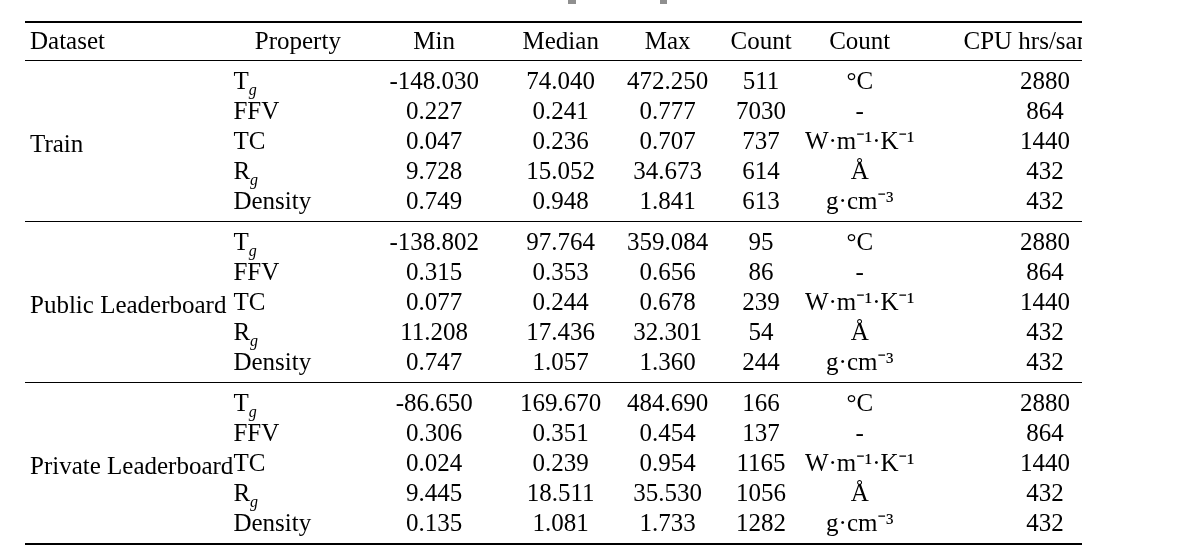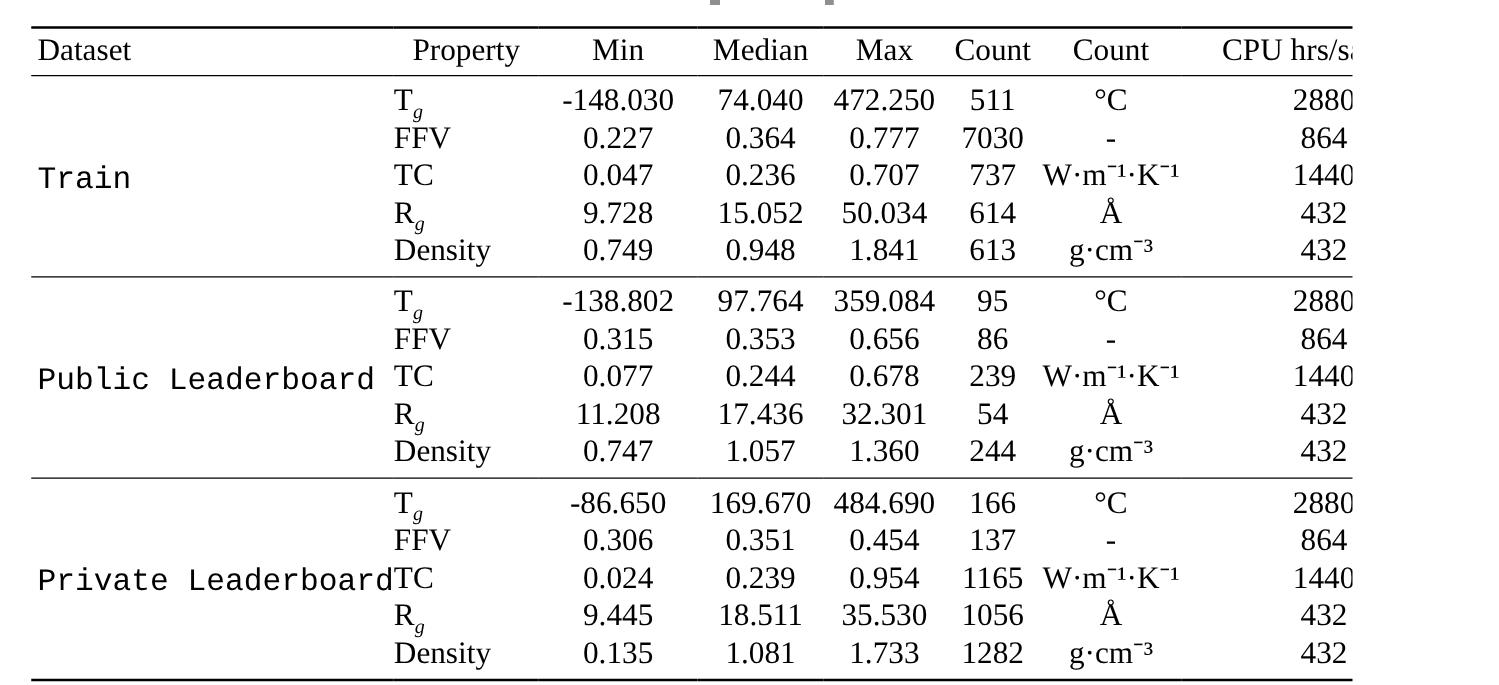--- a/index.html
+++ b/index.html
@@ -31,21 +31,21 @@
     white-space:nowrap;
   }
   thead th.left{text-align:left;padding-left:5px;}
   td{
     line-height:30px;
     padding:0;
     text-align:center;
     white-space:nowrap;
     vertical-align:middle;
   }
-  td.ds{text-align:left;padding-left:5px;vertical-align:middle;font-family:Liberation Mono, monospace;}
+  td.ds{text-align:left;padding-left:5px;vertical-align:middle;}
   td.prop{text-align:left;margin-top:26px;}
   tbody tr.first td{padding-top:5px;}
   tbody tr.last td{padding-bottom:5px;}
   tbody.group-sep{border-bottom:1.3px solid #000;}
   sub{font-size:16px;font-style:italic;line-height:0;}
 </style>
 </head>
 <body>
 
 <div class="page">
@@ -83,40 +83,40 @@
         <td>-148.030</td>
         <td>74.040</td>
         <td>472.250</td>
         <td>511</td>
         <td>°C</td>
         <td>2880</td>
       </tr>
       <tr>
         <td class="prop"><span>FFV</span><sub></sub></td>
         <td>0.227</td>
-        <td>0.364</td>
+        <td>0.241</td>
         <td>0.777</td>
         <td>7030</td>
         <td>-</td>
         <td>864</td>
       </tr>
       <tr>
         <td class="prop"><span>TC</span><sub></sub></td>
         <td>0.047</td>
         <td>0.236</td>
         <td>0.707</td>
         <td>737</td>
         <td>W·m⁻¹·K⁻¹</td>
         <td>1440</td>
       </tr>
       <tr>
         <td class="prop"><span>R</span><sub>g</sub></td>
         <td>9.728</td>
         <td>15.052</td>
-        <td>50.034</td>
+        <td>34.673</td>
         <td>614</td>
         <td>Å</td>
         <td>432</td>
       </tr>
       <tr class="last">
         <td class="prop"><span>Density</span><sub></sub></td>
         <td>0.749</td>
         <td>0.948</td>
         <td>1.841</td>
         <td>613</td>

